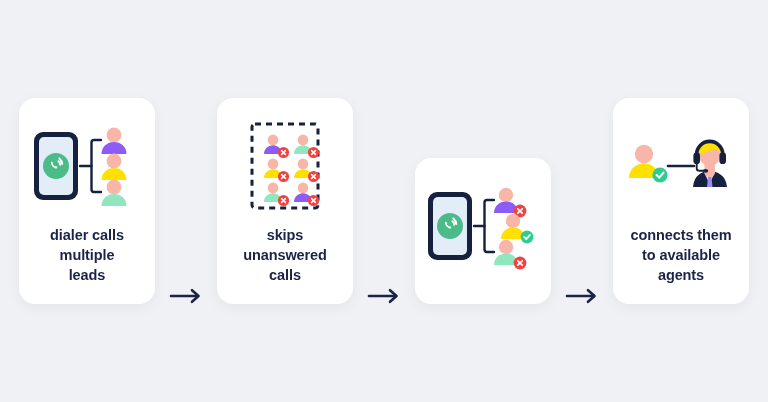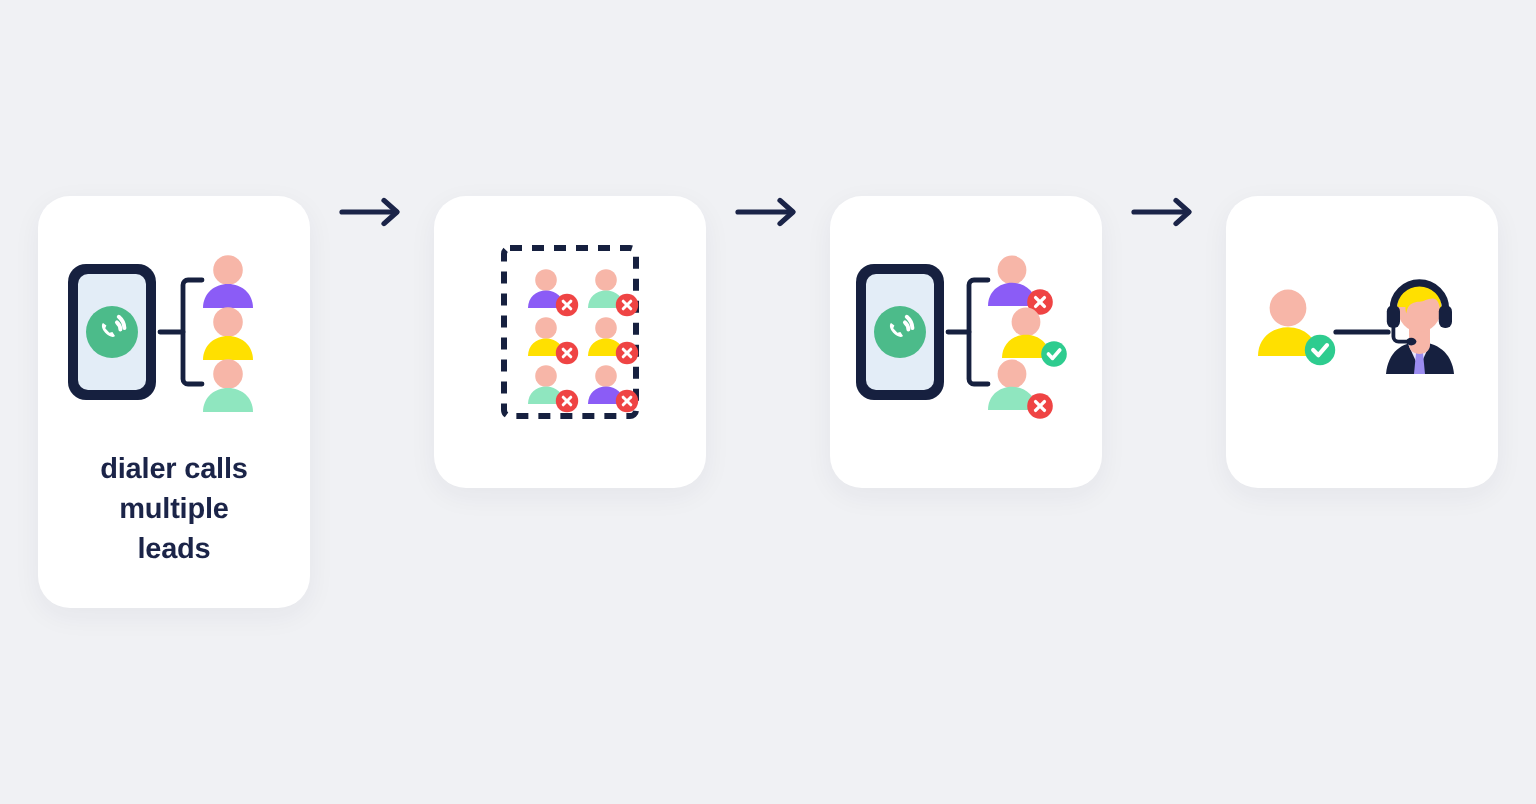--- a/index.html
+++ b/index.html
@@ -17,21 +17,21 @@
     position: relative;
     width: 768px;
     height: 402px;
     background: #f0f1f4;
     display: flex;
     align-items: center;
     justify-content: center;
   }
   .flow {
     display: flex;
-    align-items: flex-start;
+    align-items: flex-end;
     justify-content: center;
     gap: 12px;
   }
   .card {
     width: 136px;
     background: #ffffff;
     border-radius: 16px;
     box-shadow: 0 4px 14px rgba(30, 40, 80, 0.055);
     padding: 16px 10px 18px 10px;
     display: flex;
@@ -178,20 +178,23 @@
             <circle cx="77" cy="72" r="5.4" fill="#f7b6a8"></circle>
             <path d="M68 86c0-5.2 4-8.7 9-8.7s9 3.5 9 8.7z" fill="#8b5cf6"></path>
             <circle cx="87.5" cy="84.5" r="5.6" fill="#ef4444"></circle>
             <g stroke="#ffffff" stroke-width="1.5" stroke-linecap="round">
                 <path d="M85.6 82.6 L89.4 86.4"></path>
                 <path d="M89.4 82.6 L85.6 86.4"></path>
               </g>
           </g>
         </svg>
       </div>
+      <div class="caption">skips
+unanswered
+calls</div>
     </div>
 
     <div class="arrow">
       <svg width="32" height="16" viewBox="0 0 32 16" xmlns="http://www.w3.org/2000/svg">
         <g fill="none" stroke="#1b2448" stroke-width="2.6" stroke-linecap="round" stroke-linejoin="round">
           <path d="M1 8 h27"></path>
           <path d="M22 2.2 L28.5 8 L22 13.8"></path>
         </g>
       </svg>
     </div>
@@ -272,16 +275,19 @@
             <ellipse cx="87.7" cy="38" rx="11" ry="12" fill="#f7b6a8"></ellipse>
             <path d="M76.7 37.5c0-7.6 4.8-12.8 11-12.8s11 5.2 11 12.8c0 1.2-0.3 2.4-0.6 3.2 0-4.4-1.4-7.4-3.7-7.4-2.8 0-4.5 1.6-6.7 1.6-2.9 0-4.9 1.1-5.9 3.2-0.4 0.9-0.6 1.8-0.7 2.6-0.2-0.8-0.4-2.1-0.4-3.2z" fill="#ffe000"></path>
             <path d="M74.6 38.5 a13.1 13.1 0 0 1 26.2 0" fill="none" stroke="#16203f" stroke-width="3.6" stroke-linecap="round"></path>
             <rect x="71.4" y="36.6" width="6.6" height="11.4" rx="3.1" fill="#16203f"></rect>
             <rect x="97.4" y="36.6" width="6.6" height="11.4" rx="3.1" fill="#16203f"></rect>
             <path d="M74.7 48 v4.2 a2.6 2.6 0 0 0 2.6 2.6 h5.4" fill="none" stroke="#16203f" stroke-width="1.9" stroke-linecap="round"></path>
             <ellipse cx="83.6" cy="54.8" rx="2.6" ry="1.9" fill="#16203f"></ellipse>
           </g>
         </svg>
       </div>
+      <div class="caption">connects them
+to available
+agents</div>
     </div>
 
   </div>
 </div>
 
 </body></html>

